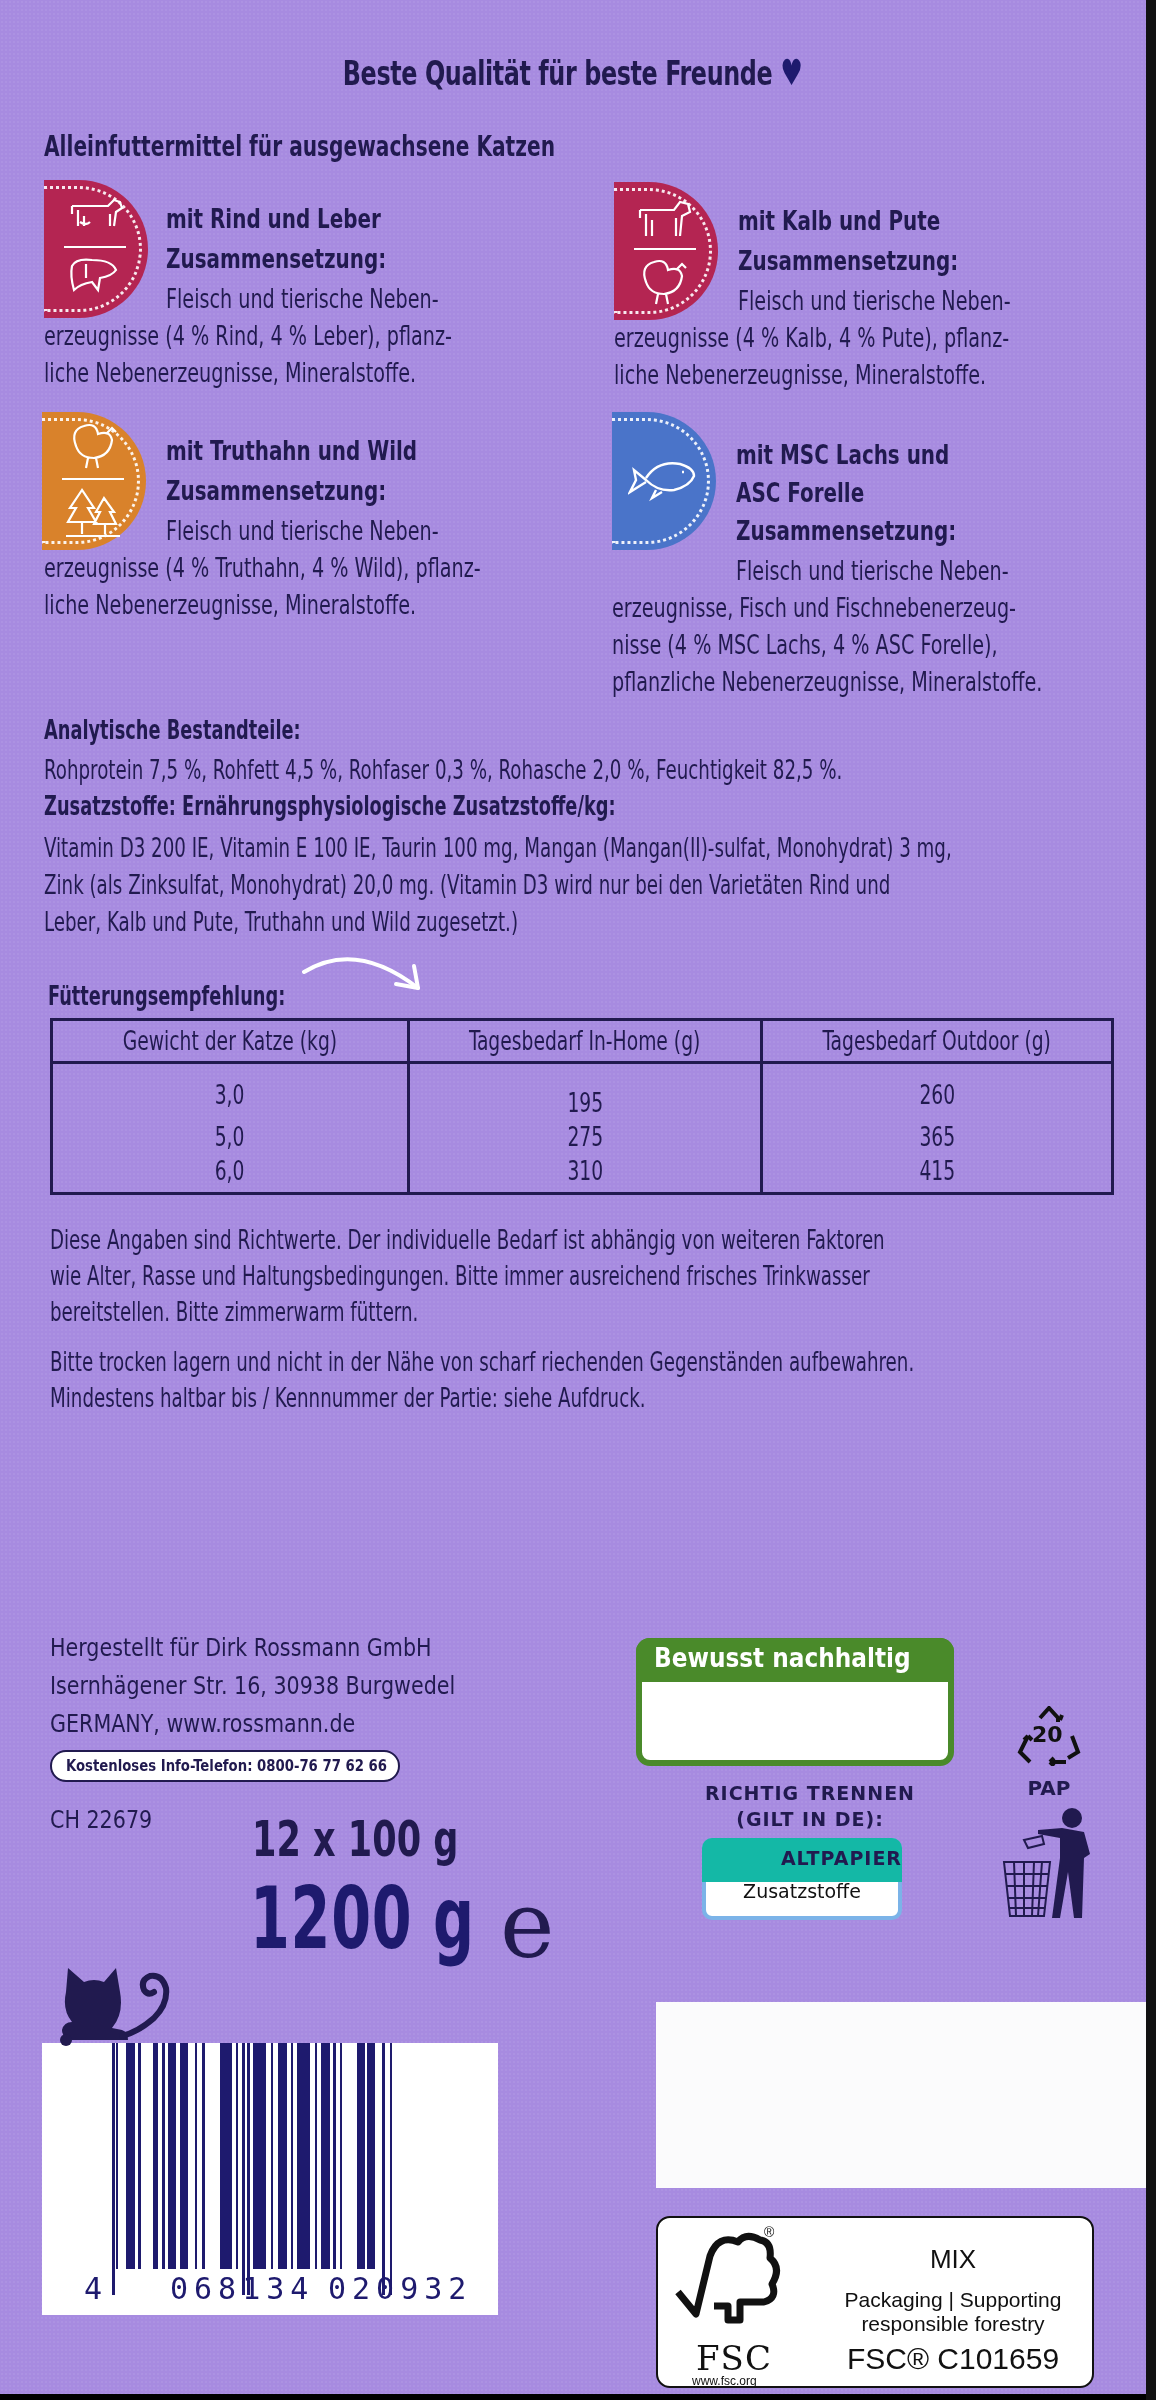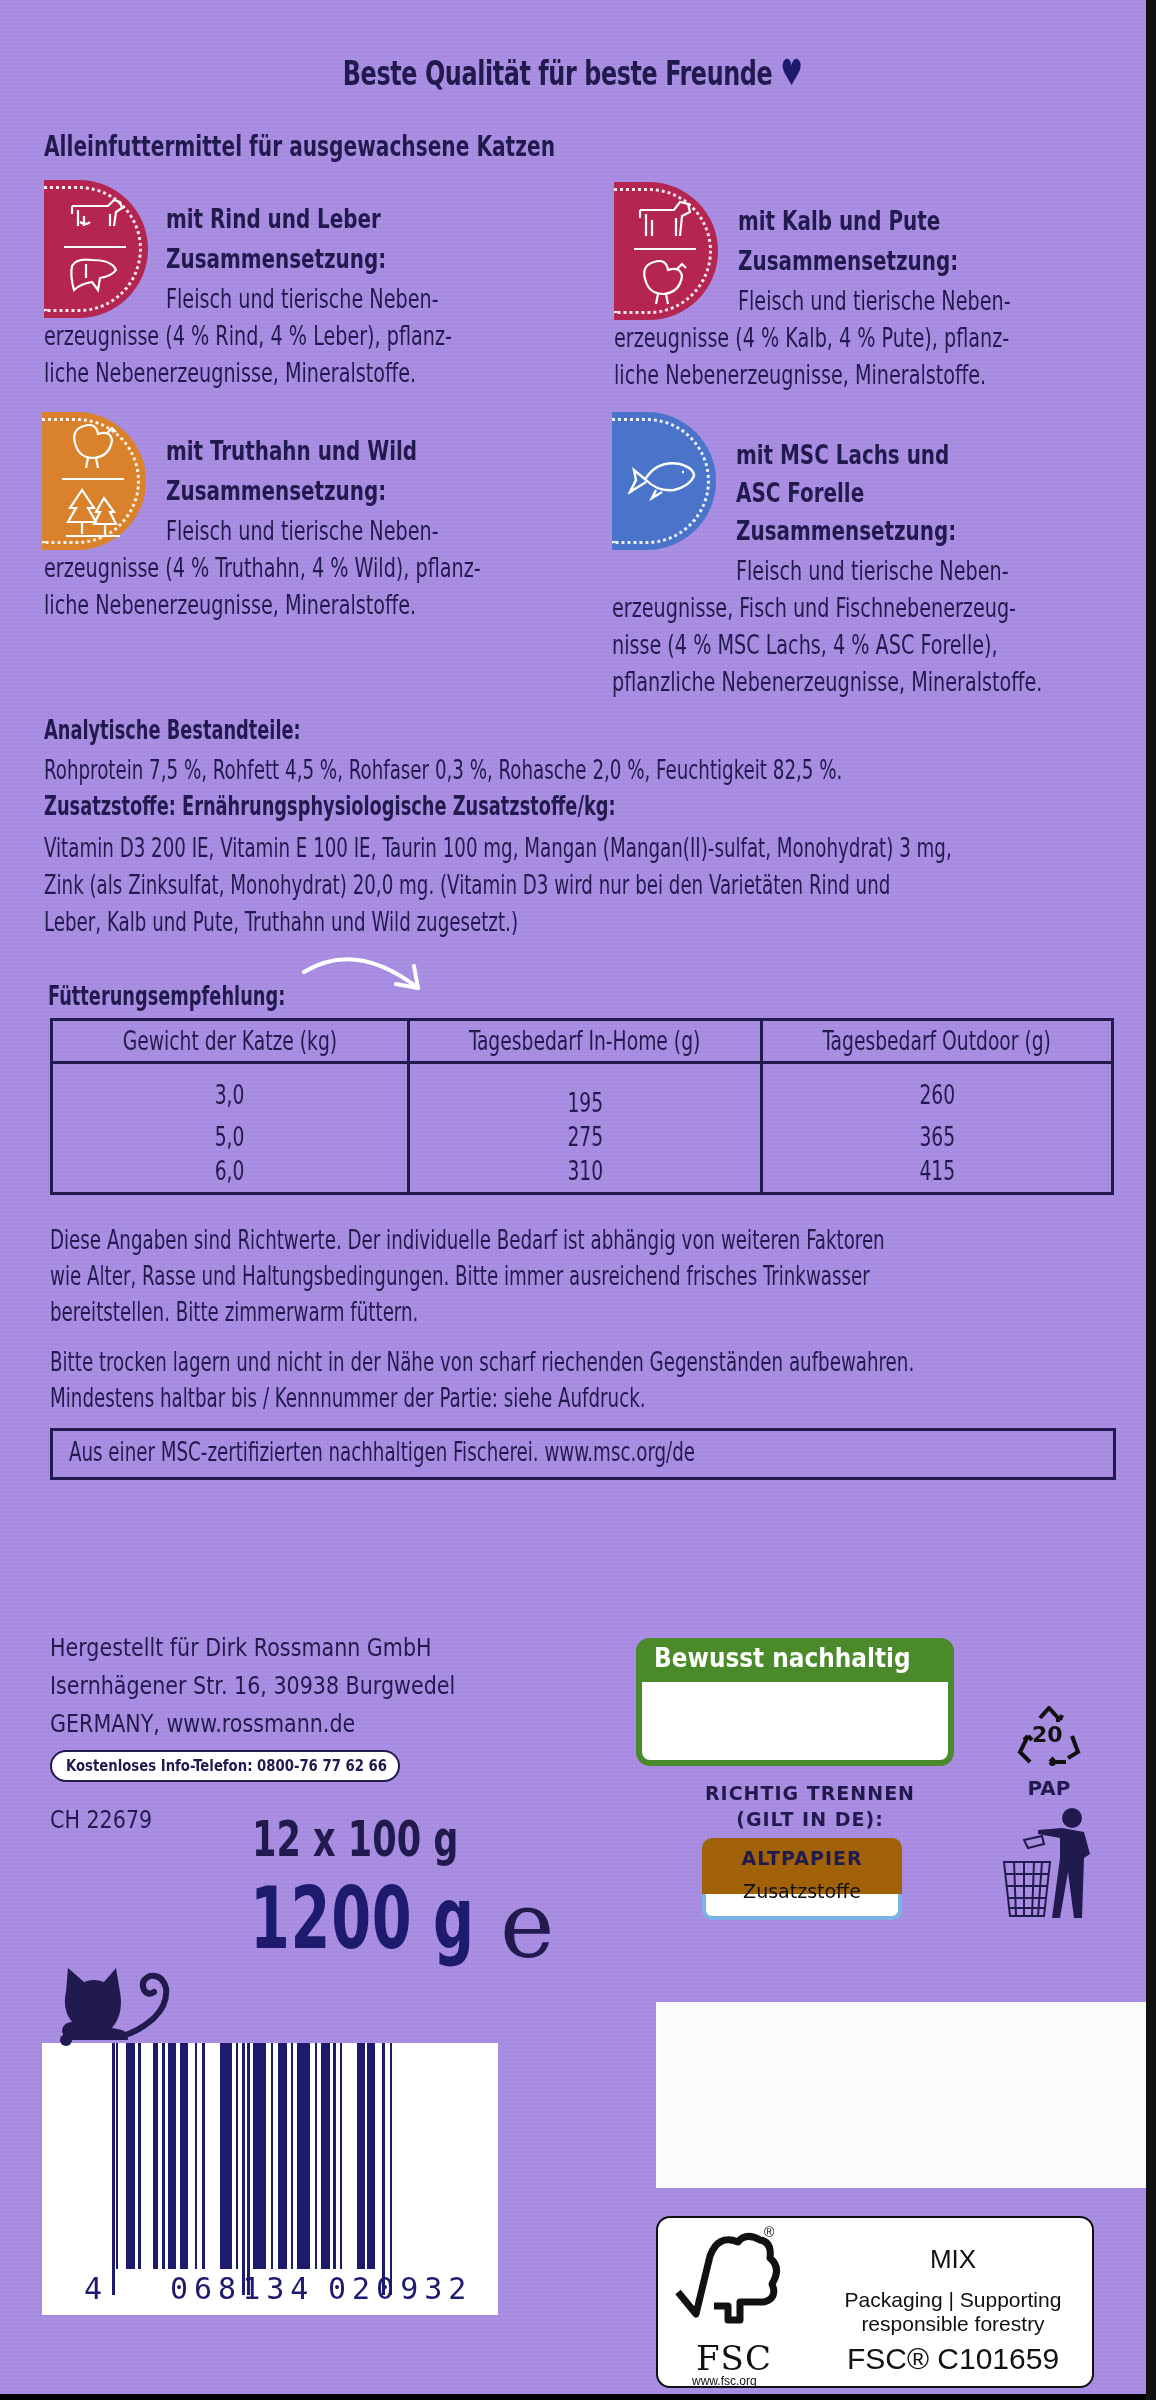--- a/index.html
+++ b/index.html
@@ -31,21 +31,21 @@
   .phone span{position:absolute;left:14px;top:4px;font-size:16px;font-weight:bold;white-space:nowrap;transform:scaleX(0.92);transform-origin:left top;}
   .qty1{left:252px;top:1810px;font-size:50px;font-weight:bold;transform:scaleX(0.78);transform-origin:left top;white-space:nowrap;}
   .qty2{left:250px;top:1868px;font-size:86px;font-weight:bold;transform:scaleX(0.74);transform-origin:left top;white-space:nowrap;letter-spacing:1px;}
   .estamp{left:500px;top:1880px;font-family:"DejaVu Serif",serif;font-size:92px;color:#211a4f;line-height:1;}
   .green{left:636px;top:1638px;width:318px;height:128px;border:6px solid #4a8a2a;border-radius:14px;background:#fff;box-sizing:border-box;}
   .green .tab{position:absolute;left:-6px;top:-6px;width:318px;height:44px;background:#4a8a2a;border-radius:14px 14px 0 0;}
   .green .tab span{position:absolute;left:18px;top:4px;color:#fff;font-size:27px;font-weight:bold;font-family:"DejaVu Sans",sans-serif;white-space:nowrap;transform:scaleX(0.86);transform-origin:left top;}
   .green .txt{position:absolute;left:20px;top:52px;font-size:18px;line-height:25px;color:#111;font-family:"DejaVu Sans",sans-serif;white-space:nowrap;}
   .rt{left:690px;top:1780px;width:240px;text-align:center;font-size:19px;font-weight:bold;letter-spacing:1px;line-height:26px;color:#211a4f;font-family:"DejaVu Sans",sans-serif;}
   .alt{left:702px;top:1838px;width:200px;height:82px;border:4px solid #7bb3e8;border-radius:10px;background:#fff;box-sizing:border-box;}
-  .alt .top{position:absolute;left:-4px;top:-4px;width:200px;height:56px;background:#a16207;border-radius:10px 10px 0 0;text-align:center;}
+  .alt .top{position:absolute;left:-4px;top:-4px;width:200px;height:44px;background:#14b8a6;border-radius:10px 10px 0 0;text-align:right;}
   .alt .top span{line-height:40px;font-size:19px;font-weight:bold;letter-spacing:1px;color:#211a4f;font-family:"DejaVu Sans",sans-serif;}
   .alt .bot{position:absolute;left:0;top:38px;width:192px;text-align:center;font-size:19px;color:#111;font-family:"DejaVu Sans",sans-serif;}
   .pap{left:1012px;top:1776px;width:74px;text-align:center;font-size:20px;font-weight:bold;color:#211a4f;font-family:"DejaVu Sans",sans-serif;}
   .ch{left:50px;top:1806px;font-size:24px;font-family:"DejaVu Sans",sans-serif;transform:scaleX(0.86);transform-origin:left top;}
   .barcode{left:42px;top:2043px;width:456px;height:272px;background:#fff;}
   .bars{position:absolute;left:70px;top:0;height:250px;display:flex;align-items:flex-start;}
   .bars i{display:block;background:#1e1a6e;height:226px;}
   .bars i.g{height:252px;}
   .digits{position:absolute;top:228px;font-family:"DejaVu Sans Mono",monospace;font-size:30px;color:#1e1a6e;}
   .white{left:656px;top:2002px;width:490px;height:186px;background:#fbfbfc;}
@@ -166,23 +166,20 @@
       </tr>
     </tbody>
   </table>
 
   <div class="abs para navy" style="left:50px;top:1222px;">Diese Angaben sind Richtwerte. Der individuelle Bedarf ist abhängig von weiteren Faktoren</div>
   <div class="abs para navy" style="left:50px;top:1258px;">wie Alter, Rasse und Haltungsbedingungen. Bitte immer ausreichend frisches Trinkwasser</div>
   <div class="abs para navy" style="left:50px;top:1294px;">bereitstellen. Bitte zimmerwarm füttern.</div>
   <div class="abs para navy" style="left:50px;top:1344px;">Bitte trocken lagern und nicht in der Nähe von scharf riechenden Gegenständen aufbewahren.</div>
   <div class="abs para navy" style="left:50px;top:1380px;">Mindestens haltbar bis / Kennnummer der Partie: siehe Aufdruck.</div>
 
-  <div class="box navy" style="top:1428px;">
-    <span>Aus einer MSC-zertifizierten nachhaltigen Fischerei. www.msc.org/de</span>
-  </div>
 
   <div class="abs addr navy" style="left:50px;top:1630px;">Hergestellt für Dirk Rossmann GmbH</div>
   <div class="abs addr navy" style="left:50px;top:1668px;">Isernhägener Str. 16, 30938 Burgwedel</div>
   <div class="abs addr navy" style="left:50px;top:1706px;">GERMANY, www.rossmann.de</div>
   <div class="abs phone navy">
     <span>Kostenloses Info-Telefon: 0800-76 77 62 66</span>
   </div>
   <div class="abs ch navy">CH 22679</div>
 
   <div class="abs qty1 navy">12 x 100 g</div>

